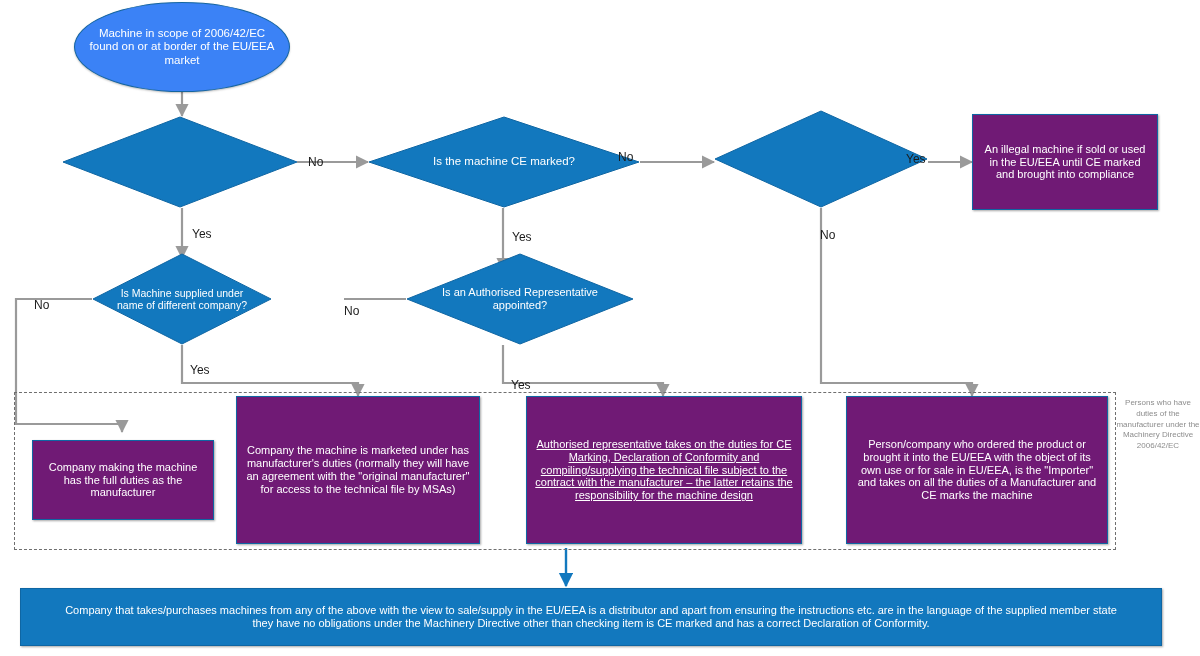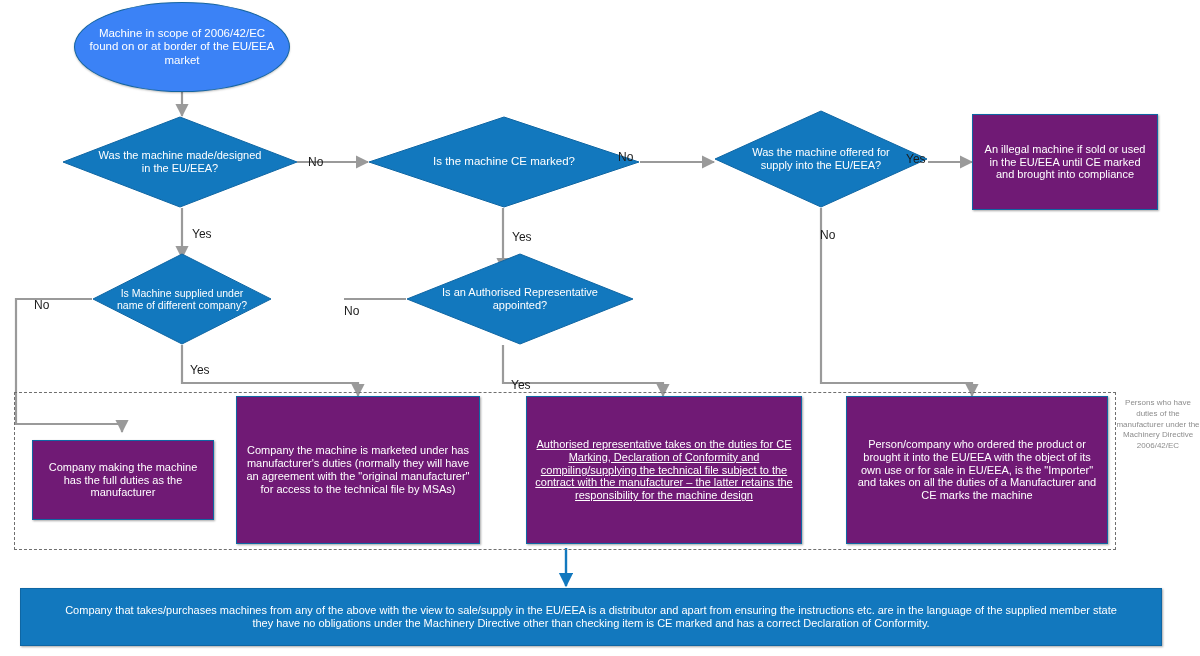--- a/index.html
+++ b/index.html
@@ -161,41 +161,35 @@
   <div class="dashed-region" style="left:14px; top:392px; width:1100px; height:156px;"></div>
 
   <div class="node oval" style="left:74px; top:2px; width:216px; height:90px; font-size:11.5px;">
     <span class="txt">Machine in scope of 2006/42/EC  found on or at border of the EU/EEA market</span>
   </div>
 
   <div class="diamond-wrap" style="left:62px; top:116px; width:236px; height:92px;">
     <svg class="diamond-shape" viewBox="0 0 236 92" preserveAspectRatio="none">
       <polygon points="118,1 235,46 118,91 1,46" fill="#1278be" stroke="#0f66a3" stroke-width="1"></polygon>
     </svg>
-    <div class="diamond-label" style="font-size:11px;">
-      <span>Was the machine made/designed in the EU/EEA?</span>
-    </div>
   </div>
 
   <div class="diamond-wrap" style="left:368px; top:116px; width:272px; height:92px;">
     <svg class="diamond-shape" viewBox="0 0 272 92" preserveAspectRatio="none">
       <polygon points="136,1 271,46 136,91 1,46" fill="#1278be" stroke="#0f66a3" stroke-width="1"></polygon>
     </svg>
     <div class="diamond-label" style="font-size:11.5px;">
       <span>Is the machine CE marked?</span>
     </div>
   </div>
 
   <div class="diamond-wrap" style="left:714px; top:110px; width:214px; height:98px;">
     <svg class="diamond-shape" viewBox="0 0 214 98" preserveAspectRatio="none">
       <polygon points="107,1 213,49 107,97 1,49" fill="#1278be" stroke="#0f66a3" stroke-width="1"></polygon>
     </svg>
-    <div class="diamond-label" style="font-size:11px;">
-      <span>Was the machine offered for supply into the EU/EEA?</span>
-    </div>
   </div>
 
   <div class="diamond-wrap" style="left:92px; top:253px; width:180px; height:92px;">
     <svg class="diamond-shape" viewBox="0 0 180 92" preserveAspectRatio="none">
       <polygon points="90,1 179,46 90,91 1,46" fill="#1278be" stroke="#0f66a3" stroke-width="1"></polygon>
     </svg>
     <div class="diamond-label" style="left:10%; width:80%; font-size:10.5px;">
       <span>Is Machine supplied under name of different company?</span>
     </div>
   </div>

